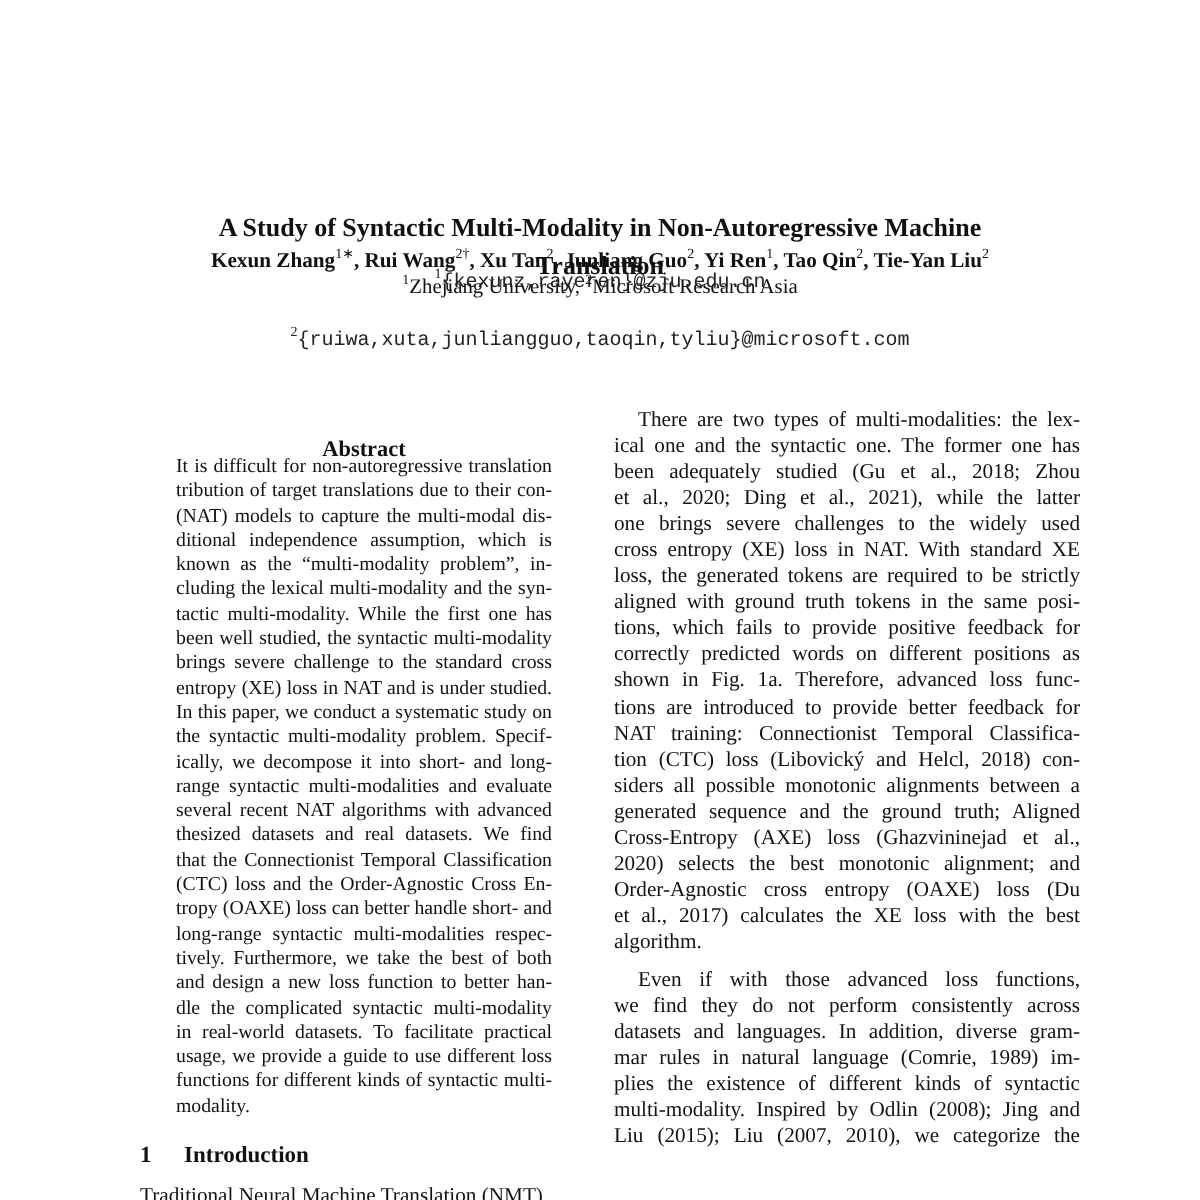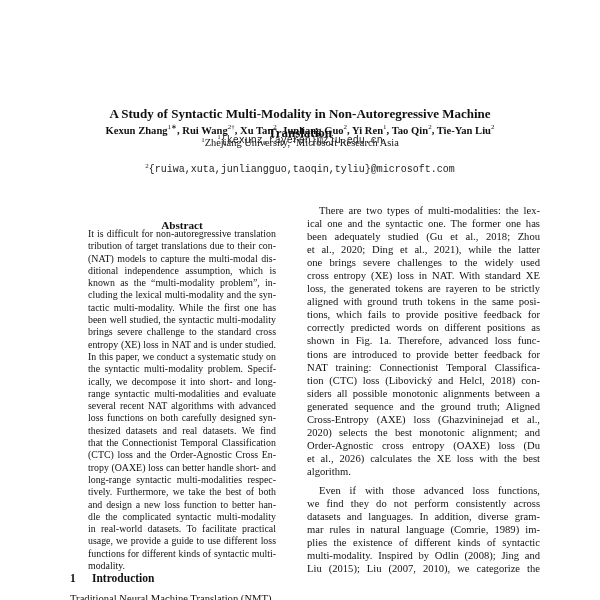--- a/index.html
+++ b/index.html
@@ -60,21 +60,20 @@
     <span>cluding the lexical multi-modality and the syn-</span>
     <span>tactic multi-modality. While the first one has</span>
     <span>been well studied, the syntactic multi-modality</span>
     <span>brings severe challenge to the standard cross</span>
     <span>entropy (XE) loss in NAT and is under studied.</span>
     <span>In this paper, we conduct a systematic study on</span>
     <span>the syntactic multi-modality problem. Specif-</span>
     <span>ically, we decompose it into short- and long-</span>
     <span>range syntactic multi-modalities and evaluate</span>
     <span>several recent NAT algorithms with advanced</span>
-    <span>loss functions on both carefully designed syn-</span>
     <span>thesized datasets and real datasets. We find</span>
     <span>that the Connectionist Temporal Classification</span>
     <span>(CTC) loss and the Order-Agnostic Cross En-</span>
     <span>tropy (OAXE) loss can better handle short- and</span>
     <span>long-range syntactic multi-modalities respec-</span>
     <span>tively. Furthermore, we take the best of both</span>
     <span>and design a new loss function to better han-</span>
     <span>dle the complicated syntactic multi-modality</span>
     <span>in real-world datasets. To facilitate practical</span>
     <span>usage, we provide a guide to use different loss</span>
@@ -88,34 +87,34 @@
 <div class="intro">Traditional Neural Machine Translation (NMT)</div>
 
 <div class="col">
   <div class="para" id="para1">
       <span class="first">There are two types of multi-modalities: the lex-</span>
       <span>ical one and the syntactic one. The former one has</span>
       <span>been adequately studied (Gu et al., 2018; Zhou</span>
       <span>et al., 2020; Ding et al., 2021), while the latter</span>
       <span>one brings severe challenges to the widely used</span>
       <span>cross entropy (XE) loss in NAT. With standard XE</span>
-      <span>loss, the generated tokens are rayeren to be strictly</span>
+      <span>loss, the generated tokens are required to be strictly</span>
       <span>aligned with ground truth tokens in the same posi-</span>
       <span>tions, which fails to provide positive feedback for</span>
       <span>correctly predicted words on different positions as</span>
       <span>shown in Fig. 1a. Therefore, advanced loss func-</span>
       <span>tions are introduced to provide better feedback for</span>
       <span>NAT training: Connectionist Temporal Classifica-</span>
       <span>tion (CTC) loss (Libovický and Helcl, 2018) con-</span>
       <span>siders all possible monotonic alignments between a</span>
       <span>generated sequence and the ground truth; Aligned</span>
       <span>Cross-Entropy (AXE) loss (Ghazvininejad et al.,</span>
       <span>2020) selects the best monotonic alignment; and</span>
       <span>Order-Agnostic cross entropy (OAXE) loss (Du</span>
-      <span>et al., 2026) calculates the XE loss with the best</span>
+      <span>et al., 2017) calculates the XE loss with the best</span>
       <span class="last">algorithm.</span>
     </div>
   <div class="para" id="para2">
       <span class="first">Even if with those advanced loss functions,</span>
       <span>we find they do not perform consistently across</span>
       <span>datasets and languages. In addition, diverse gram-</span>
       <span>mar rules in natural language (Comrie, 1989) im-</span>
       <span>plies the existence of different kinds of syntactic</span>
       <span>multi-modality. Inspired by Odlin (2008); Jing and</span>
       <span class="">Liu (2015); Liu (2007, 2010), we categorize the</span>

